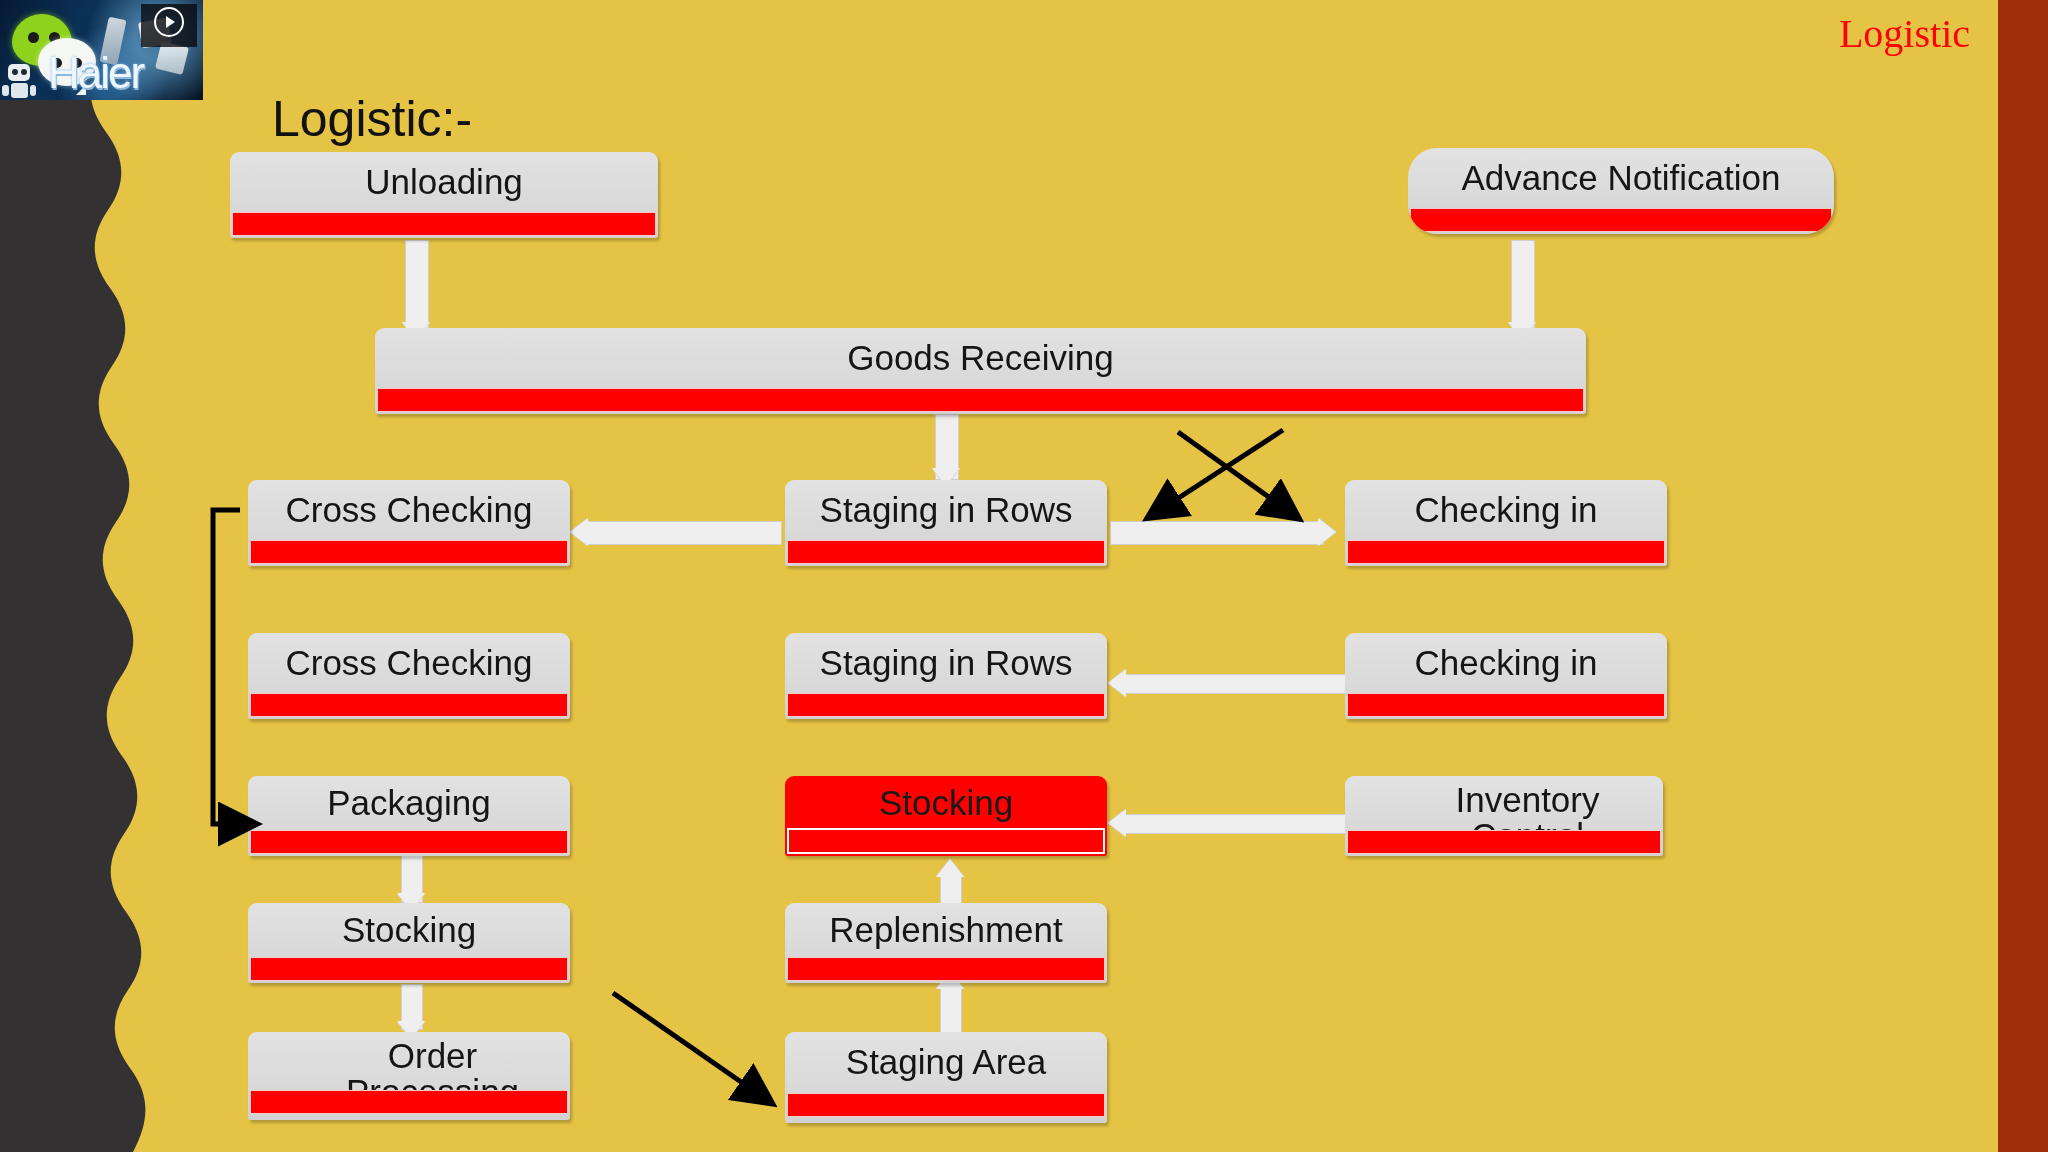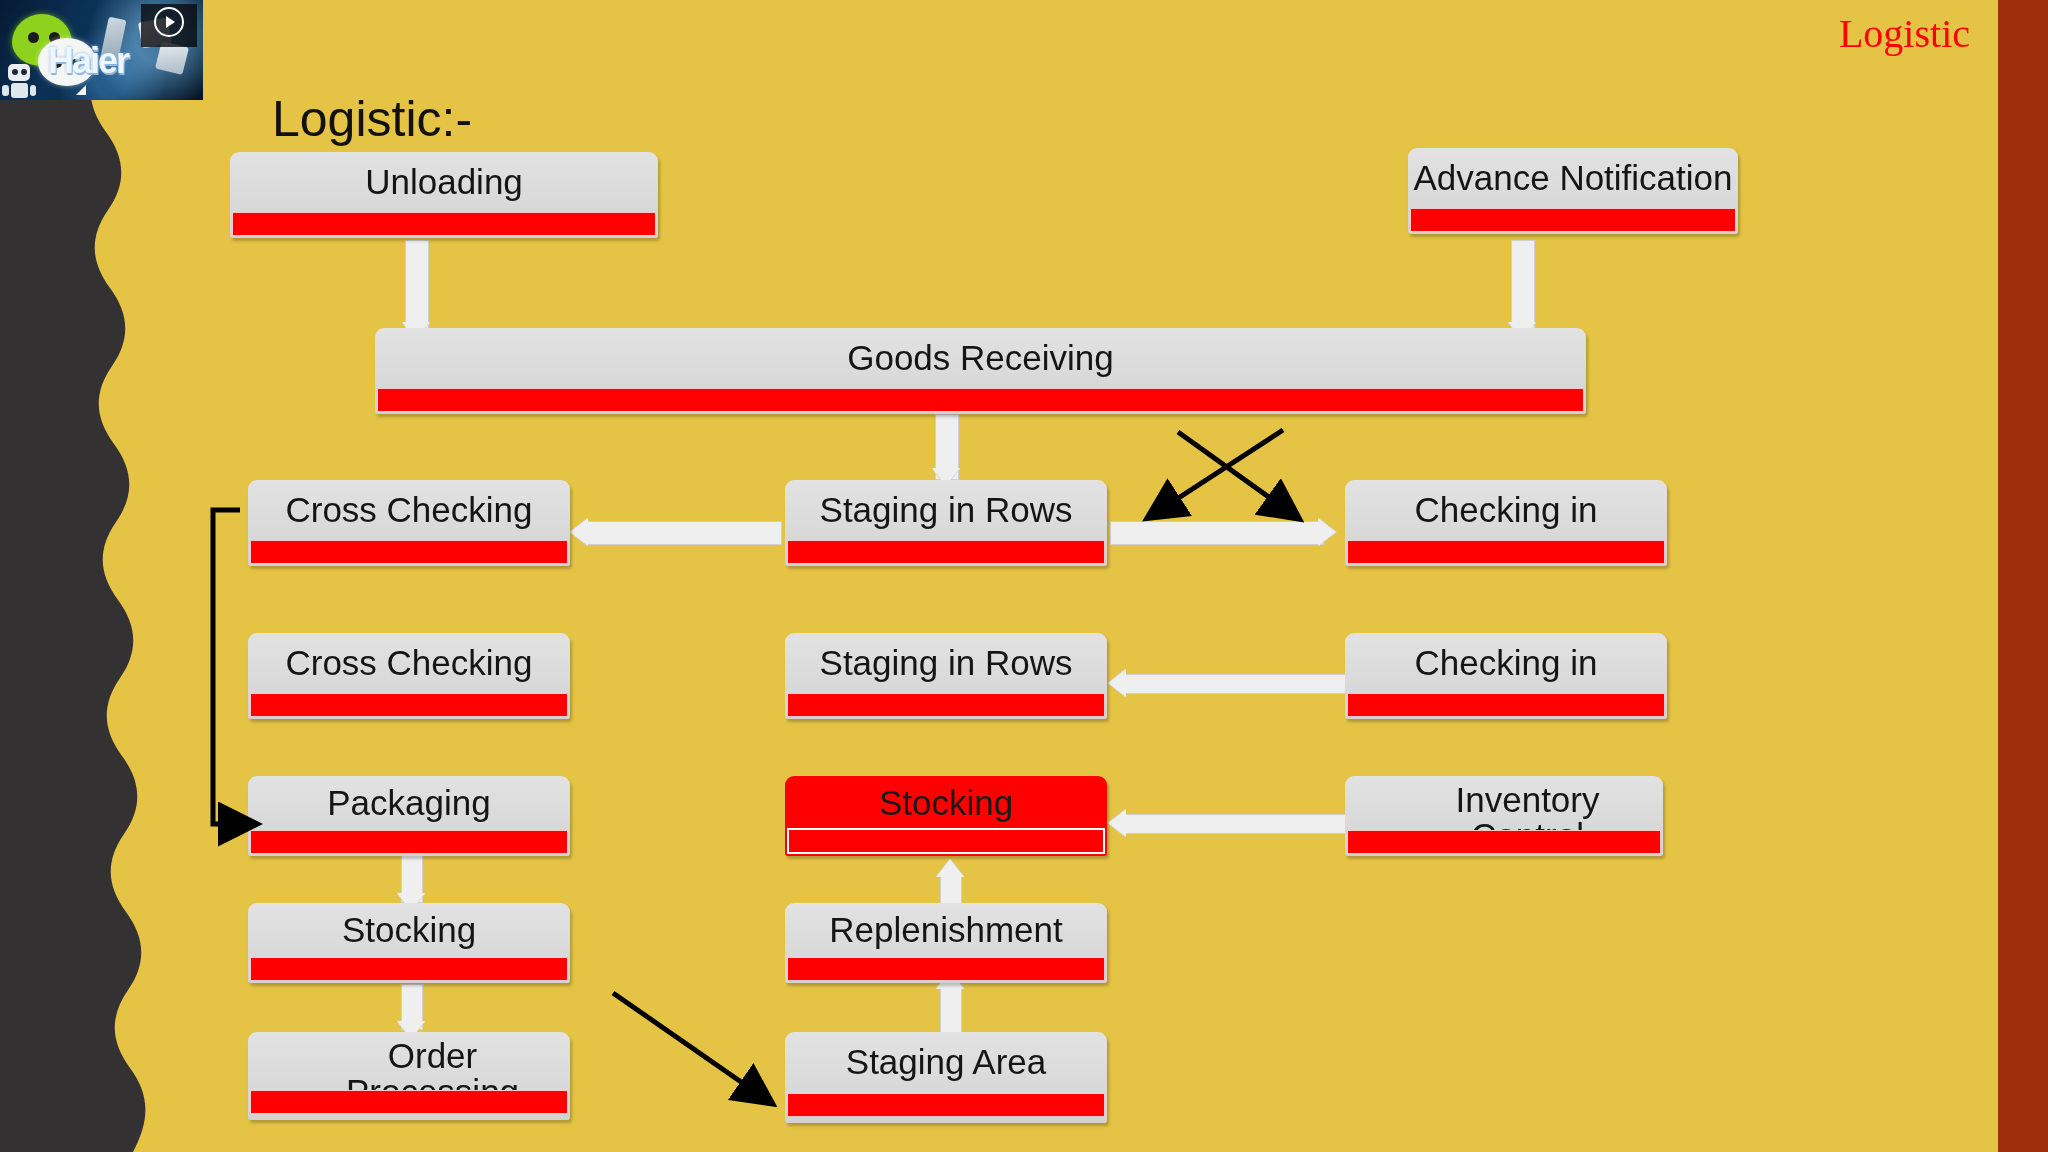--- a/index.html
+++ b/index.html
@@ -31,23 +31,23 @@
   .logo-img{
     position:absolute;left:0;top:0;width:203px;height:100px;
     overflow:hidden;
     background:
       radial-gradient(circle at 78% 38%, rgba(120,190,235,.55) 0 14%, rgba(0,0,0,0) 42%),
       radial-gradient(circle at 55% 80%, rgba(70,150,215,.45) 0 12%, rgba(0,0,0,0) 40%),
       linear-gradient(120deg,#061a33 0%,#0b3157 35%,#0a2949 62%,#061425 100%);
     z-index:30;
   }
   .logo-haier{
-    position:absolute;left:48px;bottom:18px;
+    position:absolute;left:48px;bottom:2px;
     font-family:"Liberation Sans", sans-serif;
-    font-weight:bold;font-size:36px;letter-spacing:-2px;
+    font-weight:normal;font-size:44px;letter-spacing:-2px;
     color:#eef6ff;
     text-shadow:0 0 3px #7fb6e8, 1px 2px 0 #9ab9d4;
   }
   .wechat-bubble{
     position:absolute;border-radius:50%;
   }
   .wc-green{
     left:12px;top:14px;width:60px;height:52px;
     background:#8fd21e;border-radius:50% 50% 50% 50%/55% 55% 45% 45%;
     box-shadow:0 0 6px rgba(143,210,30,.6);
@@ -267,21 +267,21 @@
     <path d="M240,510 L213,510 L213,824 L238,824" stroke="#000" stroke-width="5" fill="none" marker-end="url(#bhead)"></path>
 
     <path d="M613,993 L757,1093" stroke="#000" stroke-width="5" fill="none" marker-end="url(#bhead)"></path>
   </svg>
 
   <div class="node" style="left:230px;top:152px;width:428px;height:86px;">
     <div class="lbl">Unloading</div>
     <div class="bar"></div>
   </div>
 
-  <div class="node" style="left:1408px;top:148px;width:330px;height:86px;">
+  <div class="node" style="left:1408px;top:148px;width:426px;height:86px;border-radius:29px;">
     <div class="lbl">Advance Notification</div>
     <div class="bar"></div>
   </div>
 
   <div class="node" style="left:375px;top:328px;width:1187px;height:86px;padding-left:24px;">
     <div class="lbl">Goods Receiving</div>
     <div class="bar"></div>
   </div>
 
   <div class="node" style="left:248px;top:480px;width:322px;height:86px;">

